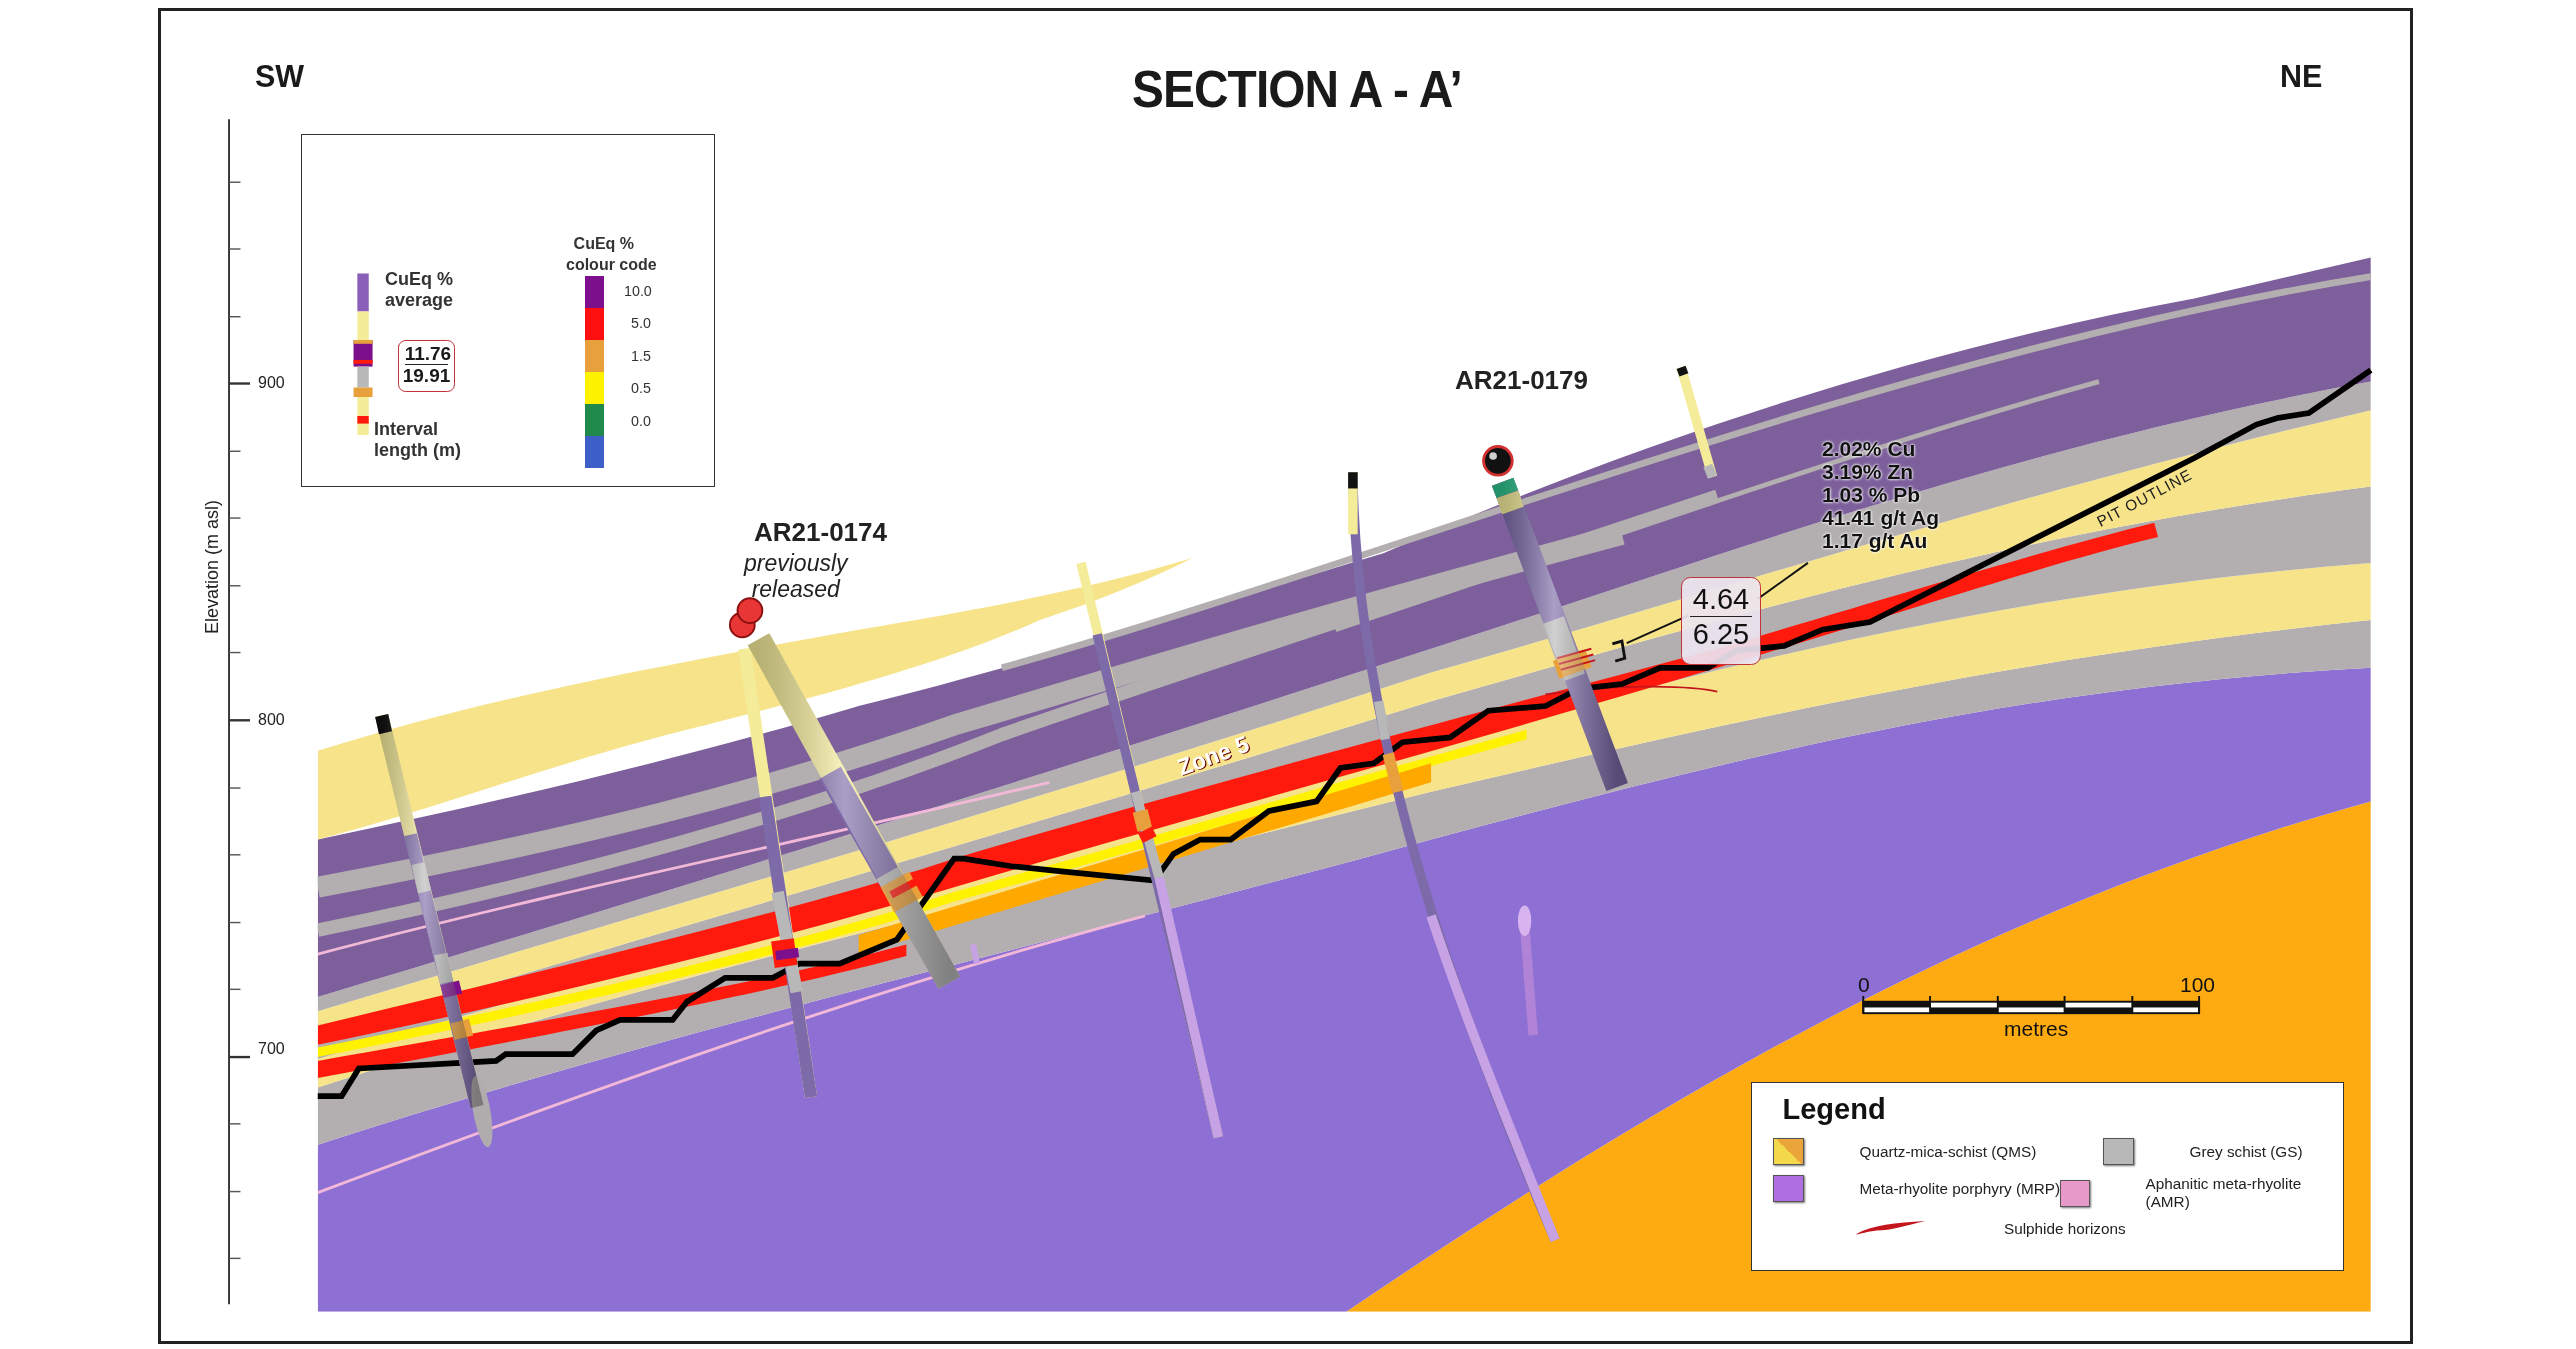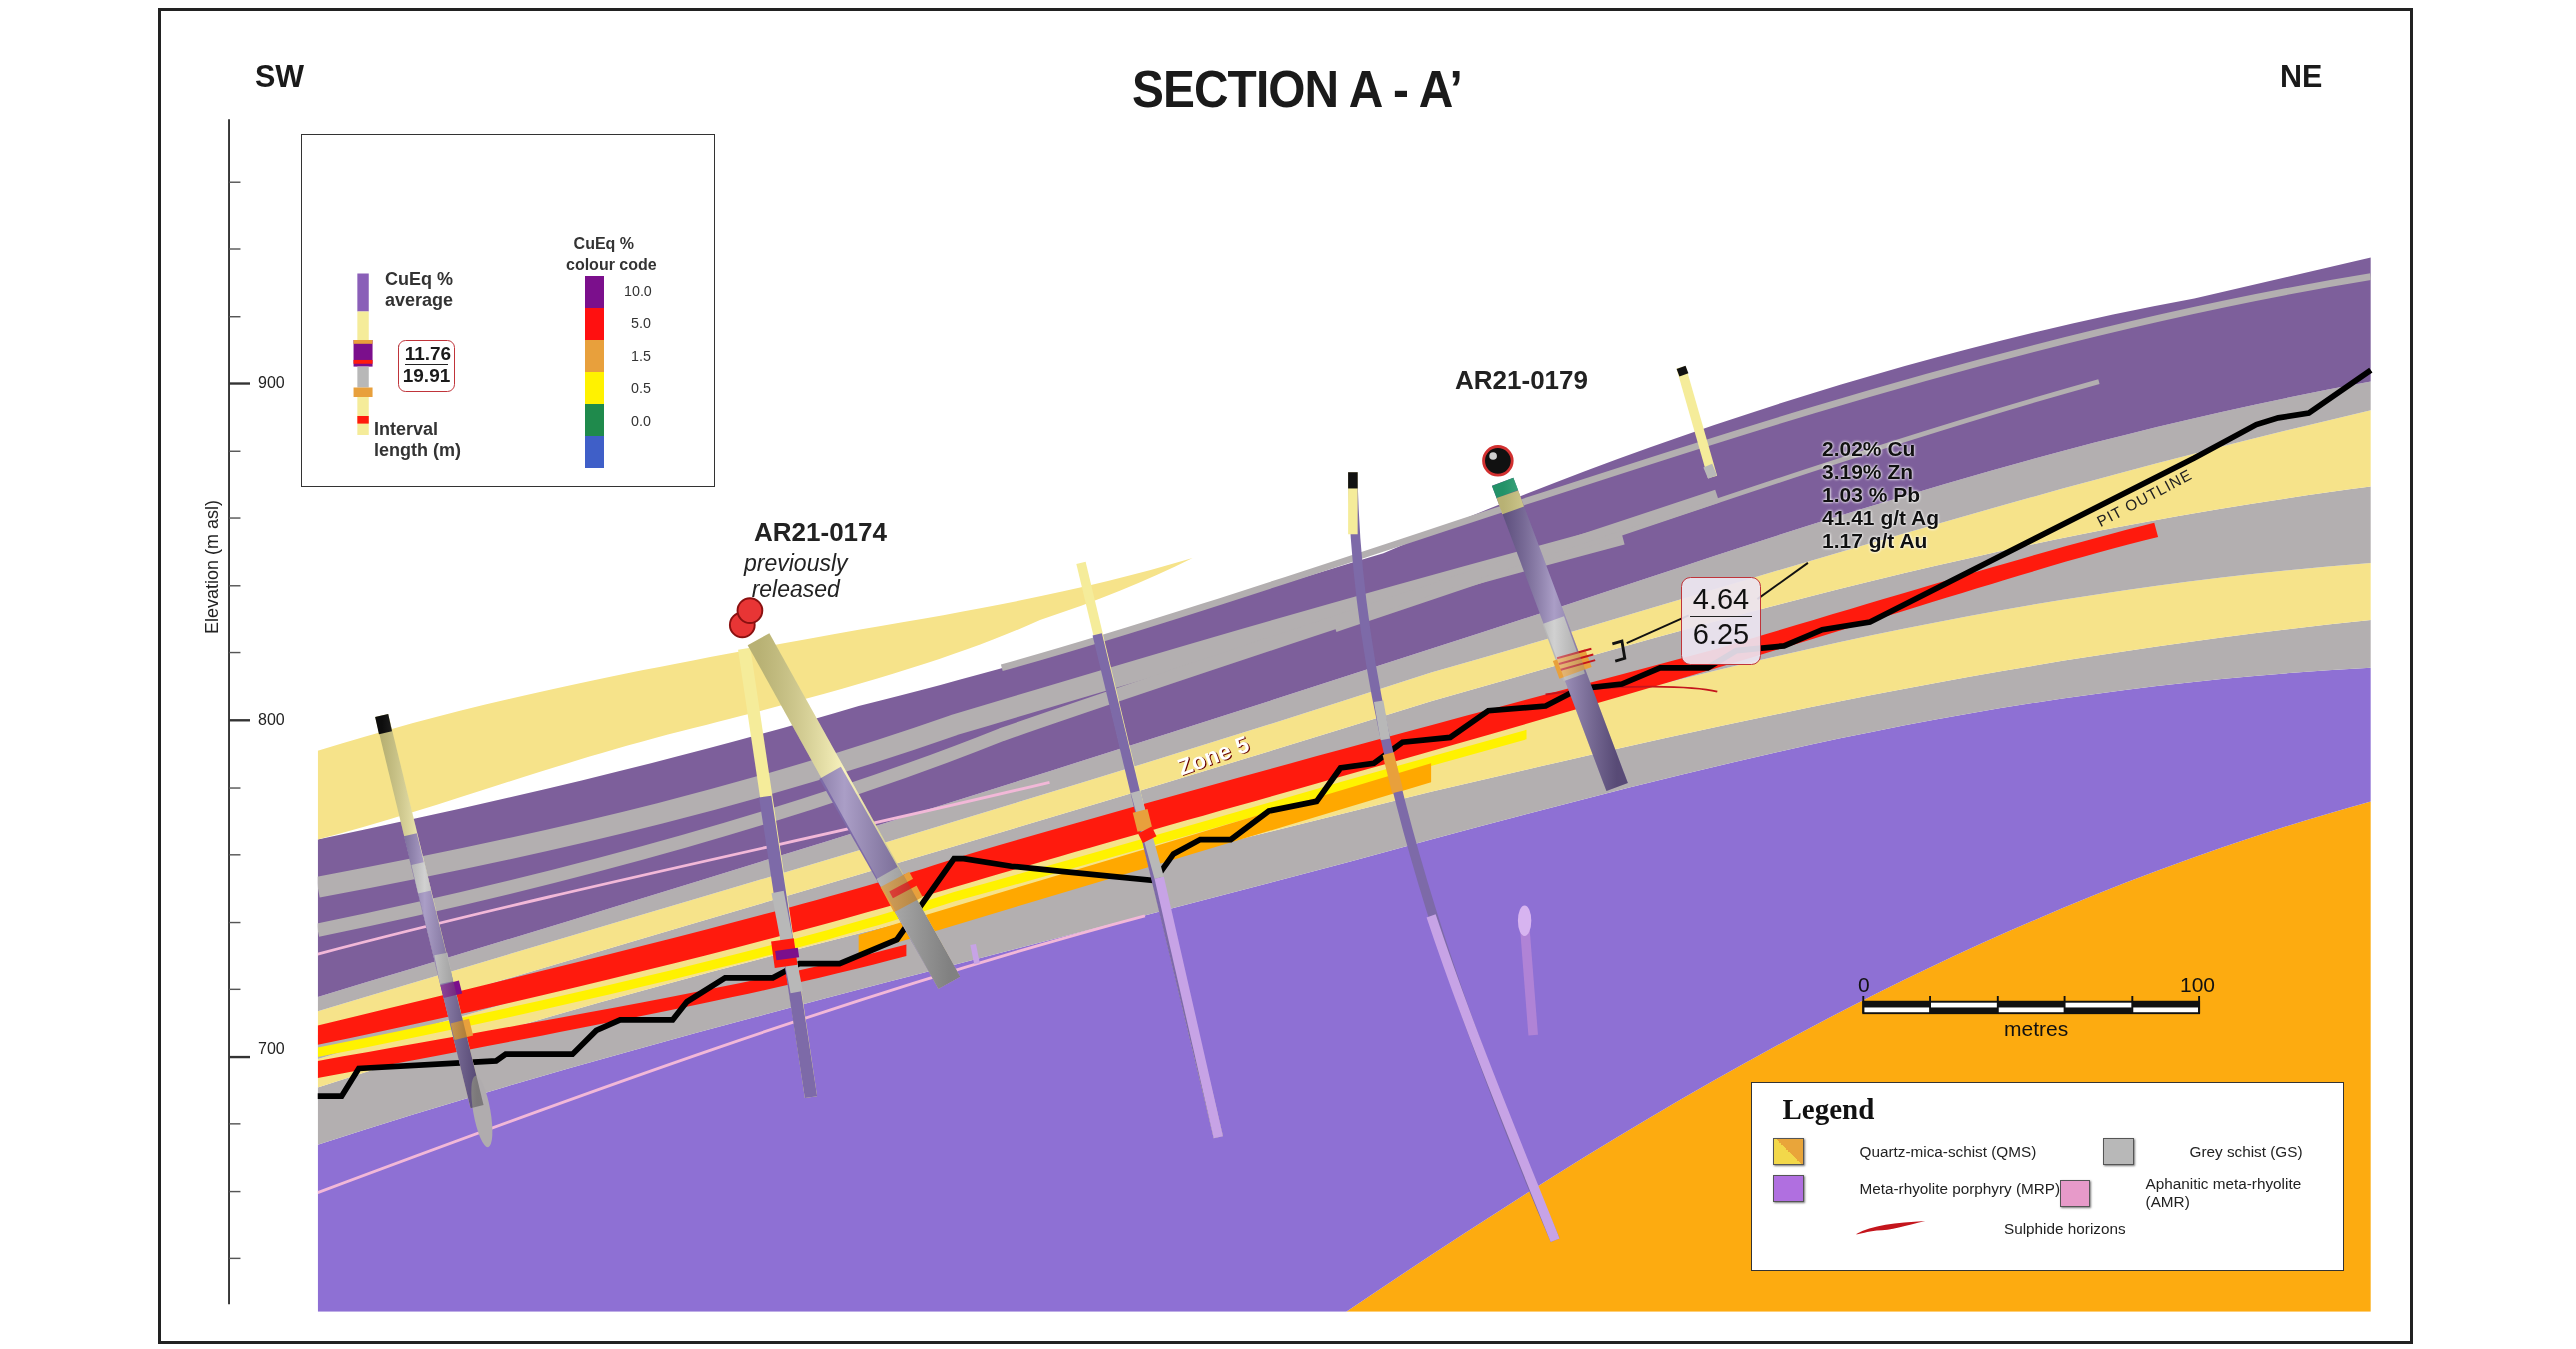--- a/index.html
+++ b/index.html
@@ -21,21 +21,21 @@
   .hole-label { font-size:26px; font-weight:bold; color:#222; }
   .hole-note { font-size:23px; font-style:italic; color:#222; line-height:26px; }
   .assay { font-size:21px; font-weight:bold; color:#111; line-height:23px; text-shadow:0 0 2.9px #fff, 0 0 2.9px #fff; }
   .callout { position:absolute; left:1681px; top:577px; width:80px; height:88px; border:1.9px solid #c0343a; border-radius:9.5px; background:rgba(235,228,240,0.92); text-align:center; box-sizing:border-box; }
   .callout .n { font-size:29px; font-weight:normal; line-height:34px; color:#111; }
   .callout .n1 { border-bottom:1.9px solid #222; margin:3.8px 7.6px 0 7.6px; }
   .zone5 { left:1174px; top:756px; font-size:23px; font-weight:bold; color:#fff; transform:rotate(-20deg); transform-origin:left top; text-shadow:1px 1px 0 #600; }
   .pit { left:2094px; top:515px; font-size:15.3px; color:#222; letter-spacing:1px; transform:rotate(-28deg); transform-origin:left top; }
   .scale-label { font-size:21px; color:#111; }
   .legend { position:absolute; left:1751px; top:1082px; width:593px; height:189px; background:#fff; border:1.9px solid #333; box-sizing:border-box; }
-  .legend-title { position:absolute; left:30.5px; top:9.5px; font-size:29px; font-weight:bold; color:#111;font-family:Liberation Serif, serif; }
+  .legend-title { position:absolute; left:30.5px; top:9.5px; font-size:29px; font-weight:bold; color:#111; }
   .legend-item { position:absolute; display:flex; align-items:center; font-size:15.3px; color:#222;gap:46px; }
   .swatch { width:29px; height:25px; border:1px solid #555; box-shadow:1px 1px 1.9px #777; margin-right:9.5px; }
 </style>
 </head>
 <body>
 
 <div class="frame"></div>
 
 <svg class="section" width="2576" height="1349" viewBox="0 0 2700 1414">
   <defs>

